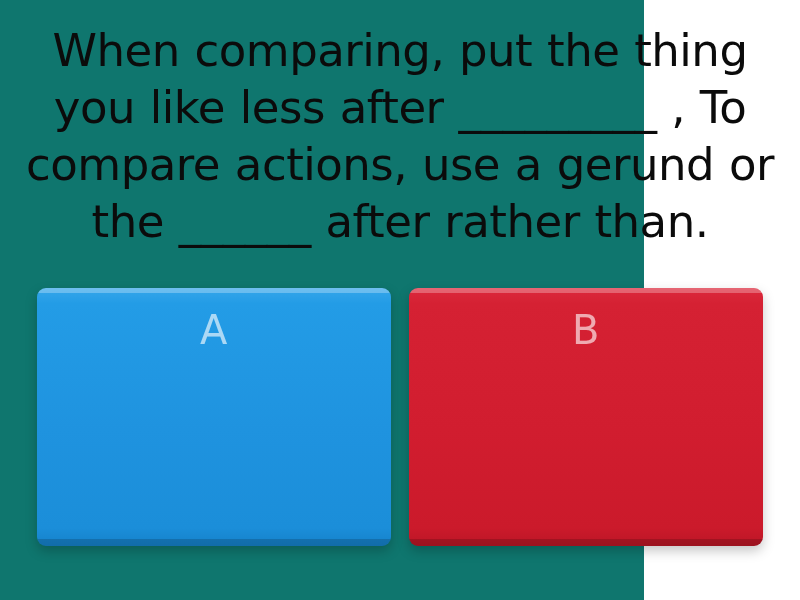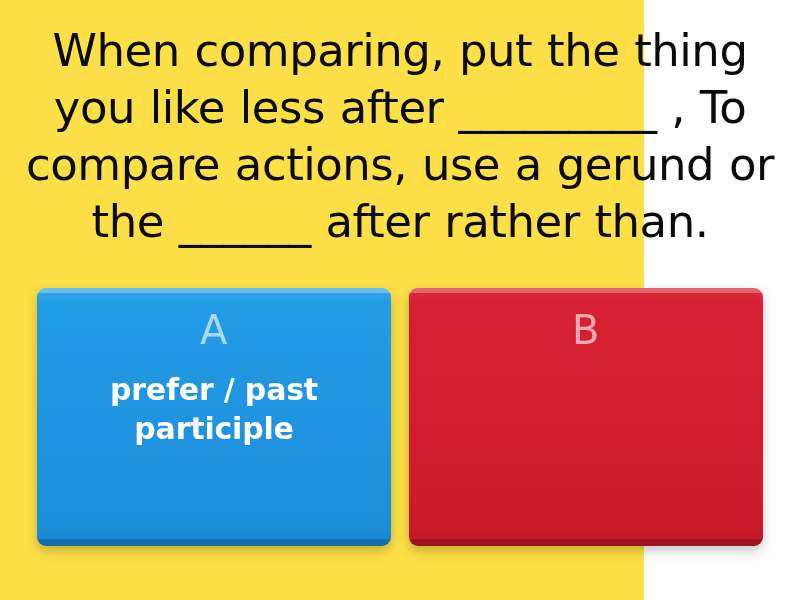--- a/index.html
+++ b/index.html
@@ -13,21 +13,21 @@
     height: 600px;
     overflow: hidden;
     font-family: "DejaVu Sans", "Liberation Sans", sans-serif;
     -webkit-font-smoothing: antialiased;
   }
 
   .quiz-root {
     position: relative;
     width: 644px;
     height: 600px;
-    background: #fde047;
+    background: #0f766e;
     box-sizing: border-box;
     padding-left: 40px;
   }
 
   
   .question-area {
     position: absolute;
     left: 0;
     top: 22px;
     width: 800px;
@@ -141,21 +141,20 @@
 <div class="quiz-root">
 
   <div class="question-area">
     <p class="question-text">When comparing, put the thing you like less after _________ , To compare actions, use a gerund or the ______ after rather than.</p>
   </div>
 
   <div class="answers-row">
 
     <div class="answer-card blue">
       <span class="card-letter">A</span>
-      <span class="card-body">prefer / past participle</span>
     </div>
 
     <div class="answer-card red">
       <span class="card-letter">B</span>
     </div>
 
   </div>
 
 </div>
 

